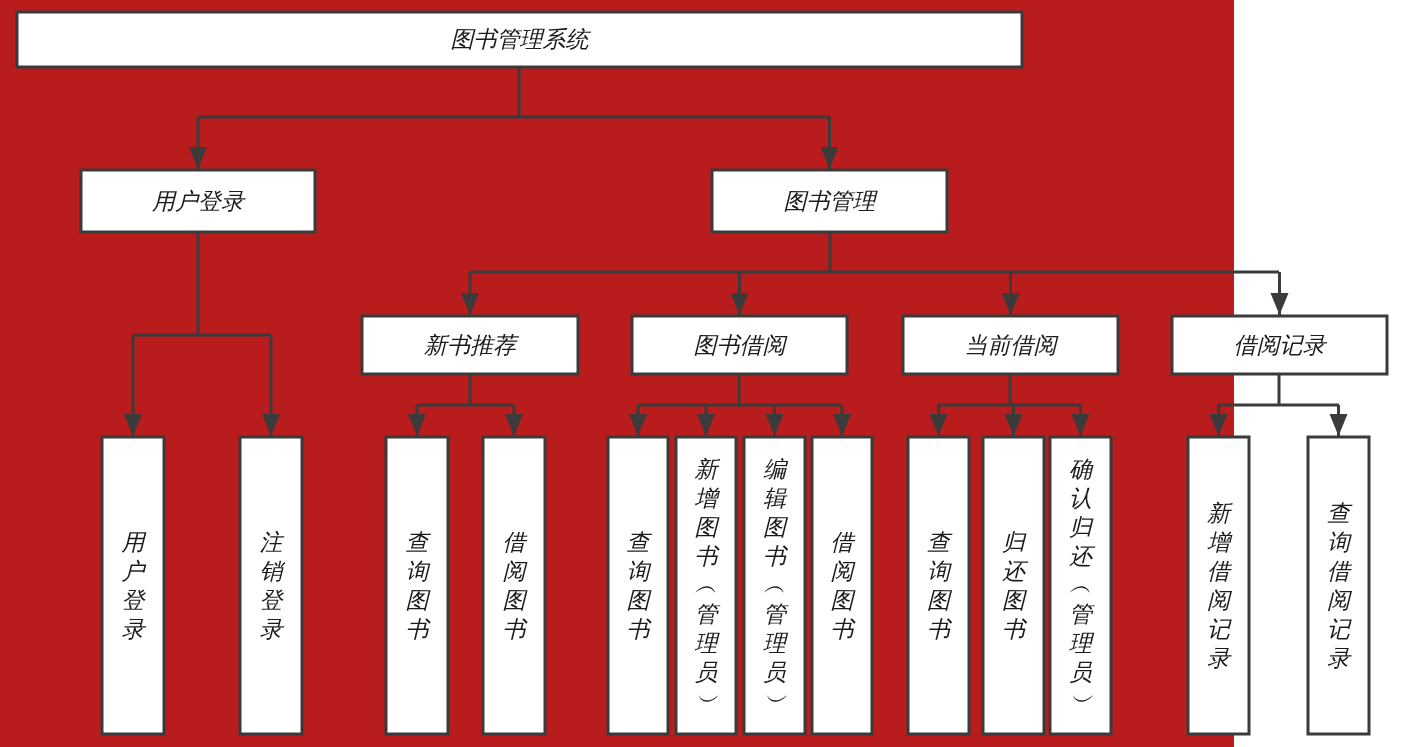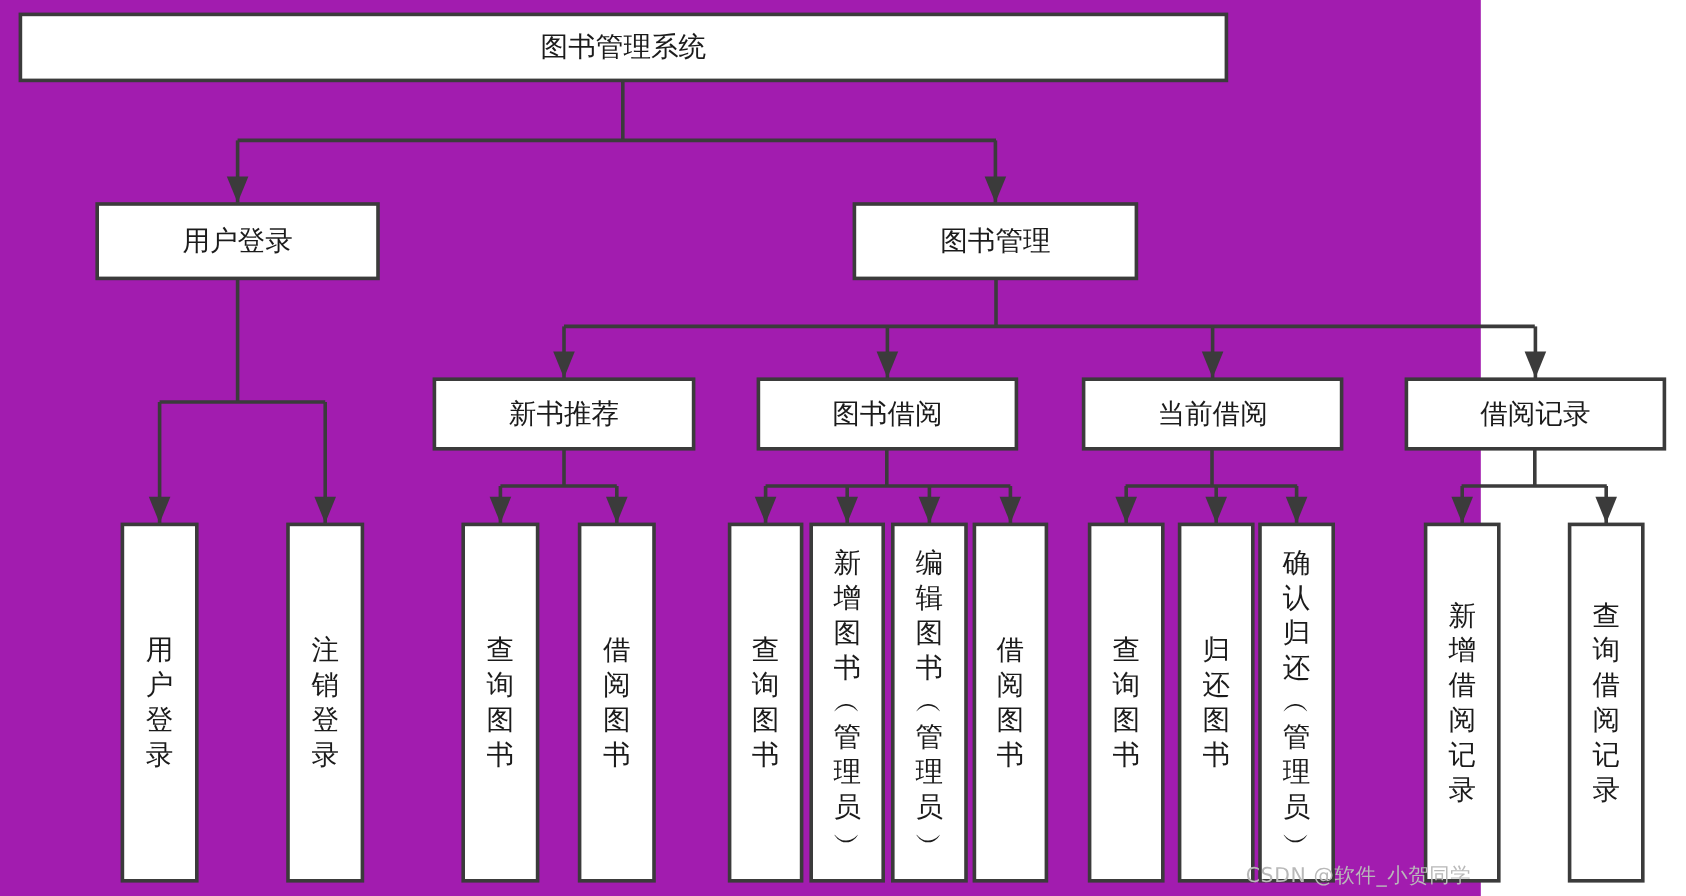--- a/index.html
+++ b/index.html
@@ -11,21 +11,22 @@
   body {
     width: 1405px;
     height: 747px;
     font-family: "DejaVu Sans", "Liberation Sans", sans-serif;
     overflow: hidden;
   }
   #diagram-root {
     position: relative;
     width: 1234px;
     height: 747px;
-    background: #a21caf;
+    background: #b91c1c;
+    font-style: italic;
   }
   svg.diagram-canvas {
     position: absolute;
     top: 0;
     left: 0;
     width: 1405px;
     height: 747px;
     display: block;
   }
   .node-box {
@@ -205,15 +206,14 @@
           <rect x="1188" y="437" width="61" height="297" class="node-box"></rect>
           <text x="1218.5" y="520.5" class="node-label-v"><tspan x="1218.5" dy="0">新</tspan><tspan x="1218.5" dy="29">增</tspan><tspan x="1218.5" dy="29">借</tspan><tspan x="1218.5" dy="29">阅</tspan><tspan x="1218.5" dy="29">记</tspan><tspan x="1218.5" dy="29">录</tspan></text>
         </g>
         <g>
           <rect x="1308" y="437" width="61" height="297" class="node-box"></rect>
           <text x="1338.5" y="520.5" class="node-label-v"><tspan x="1338.5" dy="0">查</tspan><tspan x="1338.5" dy="29">询</tspan><tspan x="1338.5" dy="29">借</tspan><tspan x="1338.5" dy="29">阅</tspan><tspan x="1338.5" dy="29">记</tspan><tspan x="1338.5" dy="29">录</tspan></text>
         </g>
       </g>
     </svg>
 
-  <div class="watermark-text">CSDN @软件_小贺同学</div>
 
 </div>
 
 </body></html>

